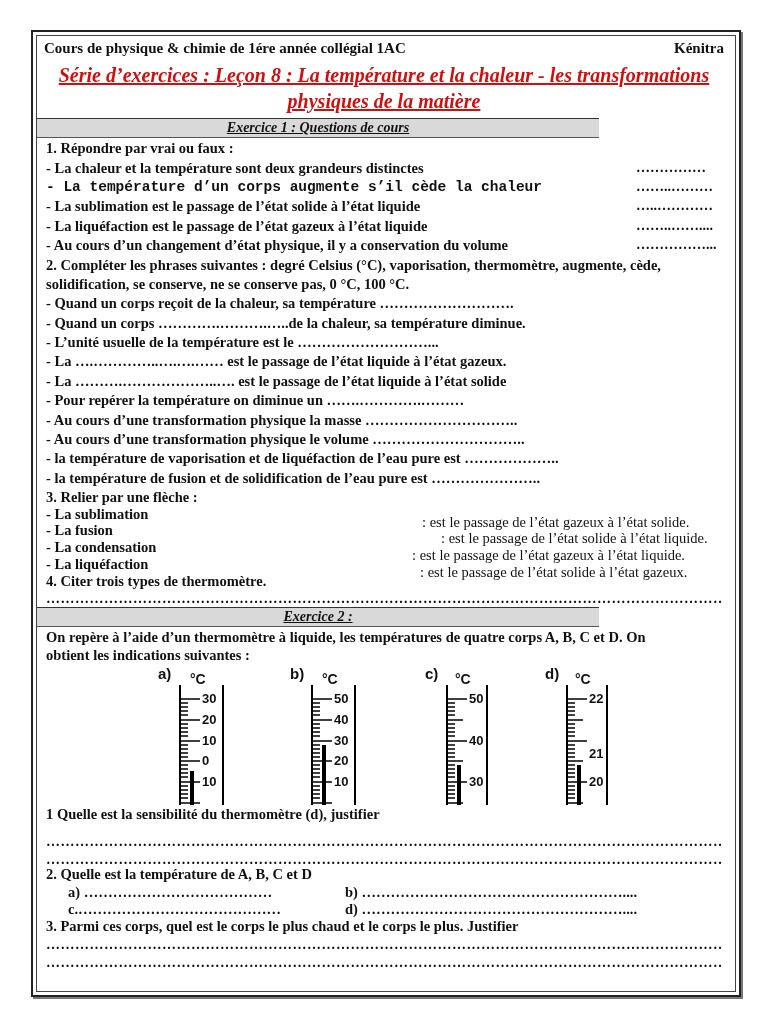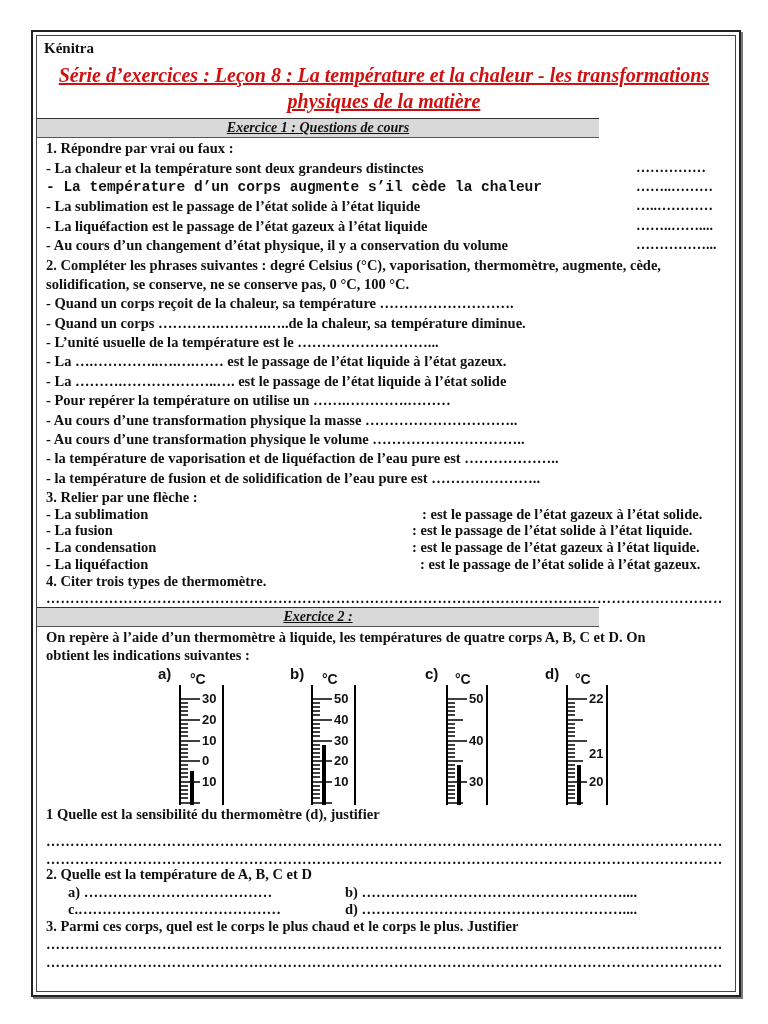--- a/index.html
+++ b/index.html
@@ -12,37 +12,38 @@
   .hdr { position: absolute; left: 44px; top: 40px; width: 680px; font-weight: bold; font-size: 15px;
          display: flex; justify-content: space-between; }
   .title { position: absolute; left: 38px; width: 692px; text-align: center; color: #d01010;
            font-weight: bold; font-style: italic; font-size: 20px; text-decoration: underline; }
   .band { position: absolute; left: 37px; width: 562px; height: 18px; background: #d9d9d9;
           border-top: 1px solid #333; border-bottom: 1px solid #555; text-align: center;
           font-weight: bold; font-style: italic; font-size: 14px; line-height: 18px; }
   .band span { text-decoration: underline; }
   .line { position: absolute; left: 46px; font-weight: bold; font-size: 14.5px; white-space: nowrap; }
   .dots { position: absolute; font-weight: bold; font-size: 14px; white-space: nowrap; }
-  .right { position: absolute; font-weight: bold; font-size: 14.5px; white-space: nowrap; }
+  .right { position: absolute; font-weight: normal; font-size: 14.5px; white-space: nowrap; margin-top: 8px; }
   .fullrow { position: absolute; left: 46px; width: 676px; overflow: hidden; white-space: nowrap;
              font-weight: bold; font-size: 14px; letter-spacing: 0.5px; }
   .thermo { position: absolute; top: 665px; width: 110px; height: 140px; }
   .thermo .lbl { position: absolute; left: 0; top: 0; font-family: "Liberation Sans", sans-serif;
                  font-size: 15px; font-weight: bold; }
   .thermo .unit { position: absolute; top: 6px; font-family: "Liberation Sans", sans-serif;
                   font-size: 14px; font-weight: bold; }
 </style>
 </head>
 <body>
 
 <div class="frame-outer">
     <div class="frame-inner"></div>
   </div>
 
 <div class="hdr">
+  <span>Cours de physique &amp; chimie de 1ére année collégial 1AC</span>
   <span>Kénitra</span>
 </div>
 
 <div class="title" style="top:64px;text-align:center;">Série d’exercices : Leçon 8 : La température et la chaleur - les transformations</div>
 <div class="title" style="top:90px;">physiques de la matière</div>
 
 <div class="band" style="top:118px;"><span>Exercice 1 : Questions de cours</span></div>
 
 <div class="line" style="top:140px;">1. Répondre par vrai ou faux :</div>
 <div class="line" style="top:160px;">- La chaleur et la température sont deux grandeurs distinctes</div>
@@ -56,31 +57,31 @@
 <div class="line" style="top:237px;">- Au cours d’un changement d’état physique, il y a conservation du volume</div>
 <div class="dots" style="top:237px;left:636px;">……………...</div>
 
 <div class="line" style="top:257px;">2. Compléter les phrases suivantes : degré Celsius (°C), vaporisation, thermomètre, augmente, cède,</div>
 <div class="line" style="top:276px;">solidification, se conserve, ne se conserve pas, 0 °C, 100 °C.</div>
 <div class="line" style="top:295px;">- Quand un corps reçoit de la chaleur, sa température ……………………….</div>
 <div class="line" style="top:315px;">- Quand un corps ………….……….…..de la chaleur, sa température diminue.</div>
 <div class="line" style="top:334px;">- L’unité usuelle de la température est le ………………………...</div>
 <div class="line" style="top:353px;">- La ….…………..….….…… est le passage de l’état liquide à l’état  gazeux.</div>
 <div class="line" style="top:373px;">- La ……….………………..…. est le passage de l’état liquide à l’état  solide</div>
-<div class="line" style="top:392px;">- Pour repérer la température on utilise un …….………….………</div>
+<div class="line" style="top:392px;">- Pour repérer la température on diminue un …….………….………</div>
 <div class="line" style="top:412px;">- Au cours d’une transformation physique la masse …………………………..</div>
 <div class="line" style="top:431px;">- Au cours d’une transformation physique le volume …………………………..</div>
 <div class="line" style="top:450px;">- la température de vaporisation et de liquéfaction de l’eau pure est ………………..</div>
 <div class="line" style="top:470px;">- la température de fusion et de solidification de l’eau pure est …………………..</div>
 
 <div class="line" style="top:489px;">3. Relier par une flèche :</div>
 <div class="line" style="top:506px;">- La sublimation</div>
 <div class="right" style="top:506px;left:422px;">: est le passage de l’état gazeux à l’état solide.</div>
 <div class="line" style="top:522px;">- La fusion</div>
-<div class="right" style="top:522px;left:412px;">: est le passage de l’état solide à l’état liquide.</div>
+<div class="right" style="top:522px;left:441px;">: est le passage de l’état solide à l’état liquide.</div>
 <div class="line" style="top:539px;">- La condensation</div>
 <div class="right" style="top:539px;left:412px;">: est le passage de l’état gazeux à l’état liquide.</div>
 <div class="line" style="top:556px;">- La liquéfaction</div>
 <div class="right" style="top:556px;left:420px;">: est le passage de l’état solide à l’état gazeux.</div>
 <div class="line" style="top:573px;">4. Citer trois types de thermomètre.</div>
 <div class="fullrow" style="top:591px;">……………………………………………………………………………………………………………………………………………………………………</div>
 
 <div class="band" style="top:607px;"><span>Exercice 2 :</span></div>
 
 <div class="line" style="top:629px;">On repère à l’aide d’un thermomètre à liquide, les températures de quatre corps A, B, C et D. On</div>

